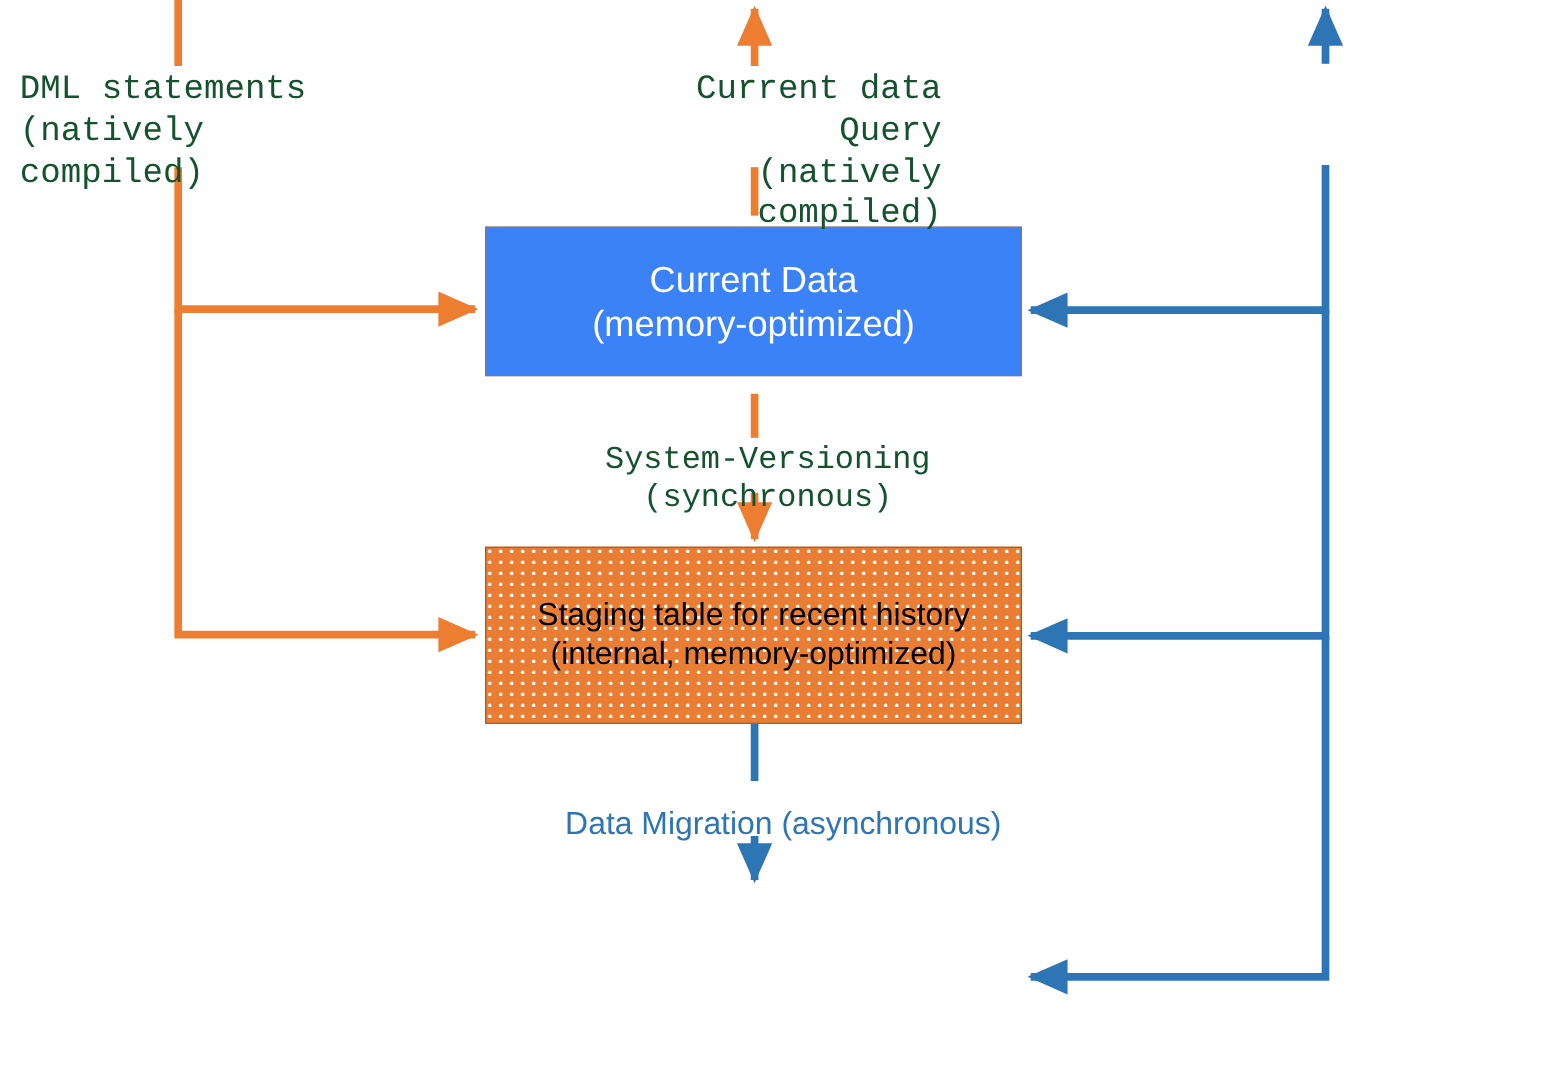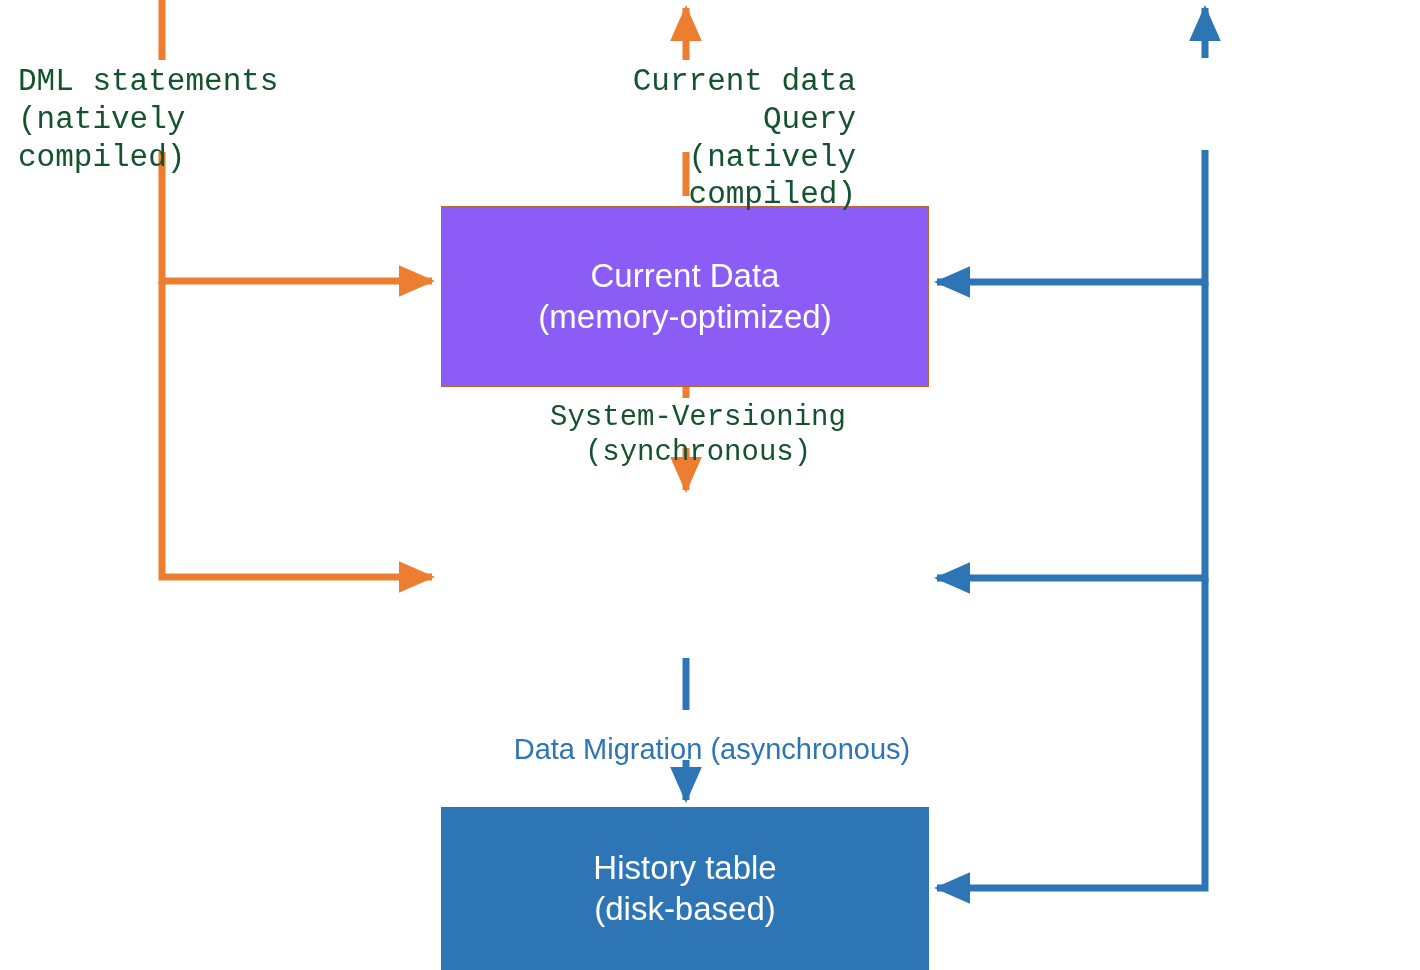--- a/index.html
+++ b/index.html
@@ -38,22 +38,22 @@
   .node .node-text {
     width: 100%;
     padding: 0 8px;
     white-space: pre-line;
   }
 
   #node-current {
     left: 441px;
     top: 206px;
     width: 488px;
-    height: 181px;
-    background: #8b5cf6;
+    height: 136px;
+    background: #3b82f6;
     border: 1px solid #C0652A;
     color: #ffffff;
     font-size: 33px;
   }
 
   #node-staging {
     left: 441px;
     top: 497px;
     width: 488px;
     height: 161px;
@@ -175,25 +175,25 @@
     <g>
       <path d="M 1205 578 L 1205 888 L 937 888" stroke="#2E75B6" stroke-width="7" fill="none" marker-end="url(#arrow-blue)"></path>
     </g>
   </svg>
 
   <div class="node" id="node-current">
     <div class="node-text">Current Data
 (memory-optimized)</div>
   </div>
 
-
-  <div class="node" id="node-history">
-    <div class="node-text">History table
-(disk-based)</div>
+  <div class="node" id="node-staging">
+    <div class="node-text">Staging table for recent history
+(internal, memory-optimized)</div>
   </div>
+
 
   <div class="label orange" id="label-dml">DML statements
 (natively compiled)</div>
 
   <div class="label orange" id="label-current-query">Current data Query
 (natively compiled)</div>
 
 
   <div class="label orange" id="label-sysver">System-Versioning (synchronous)</div>
 

